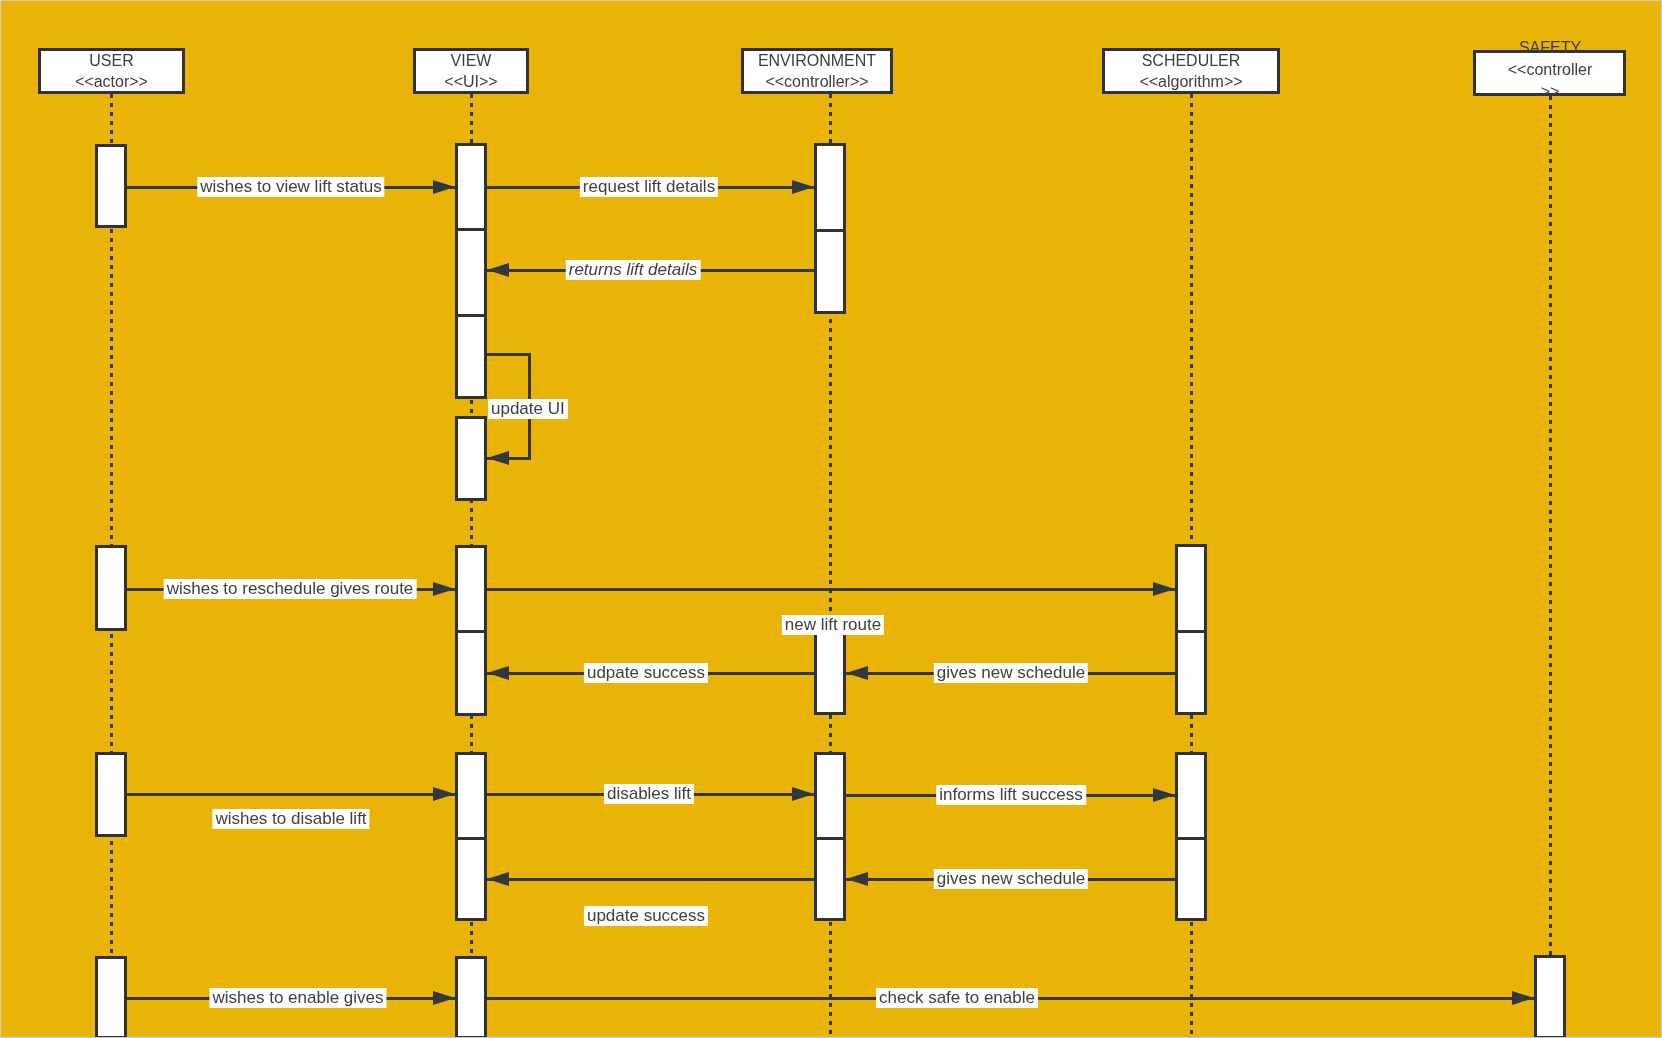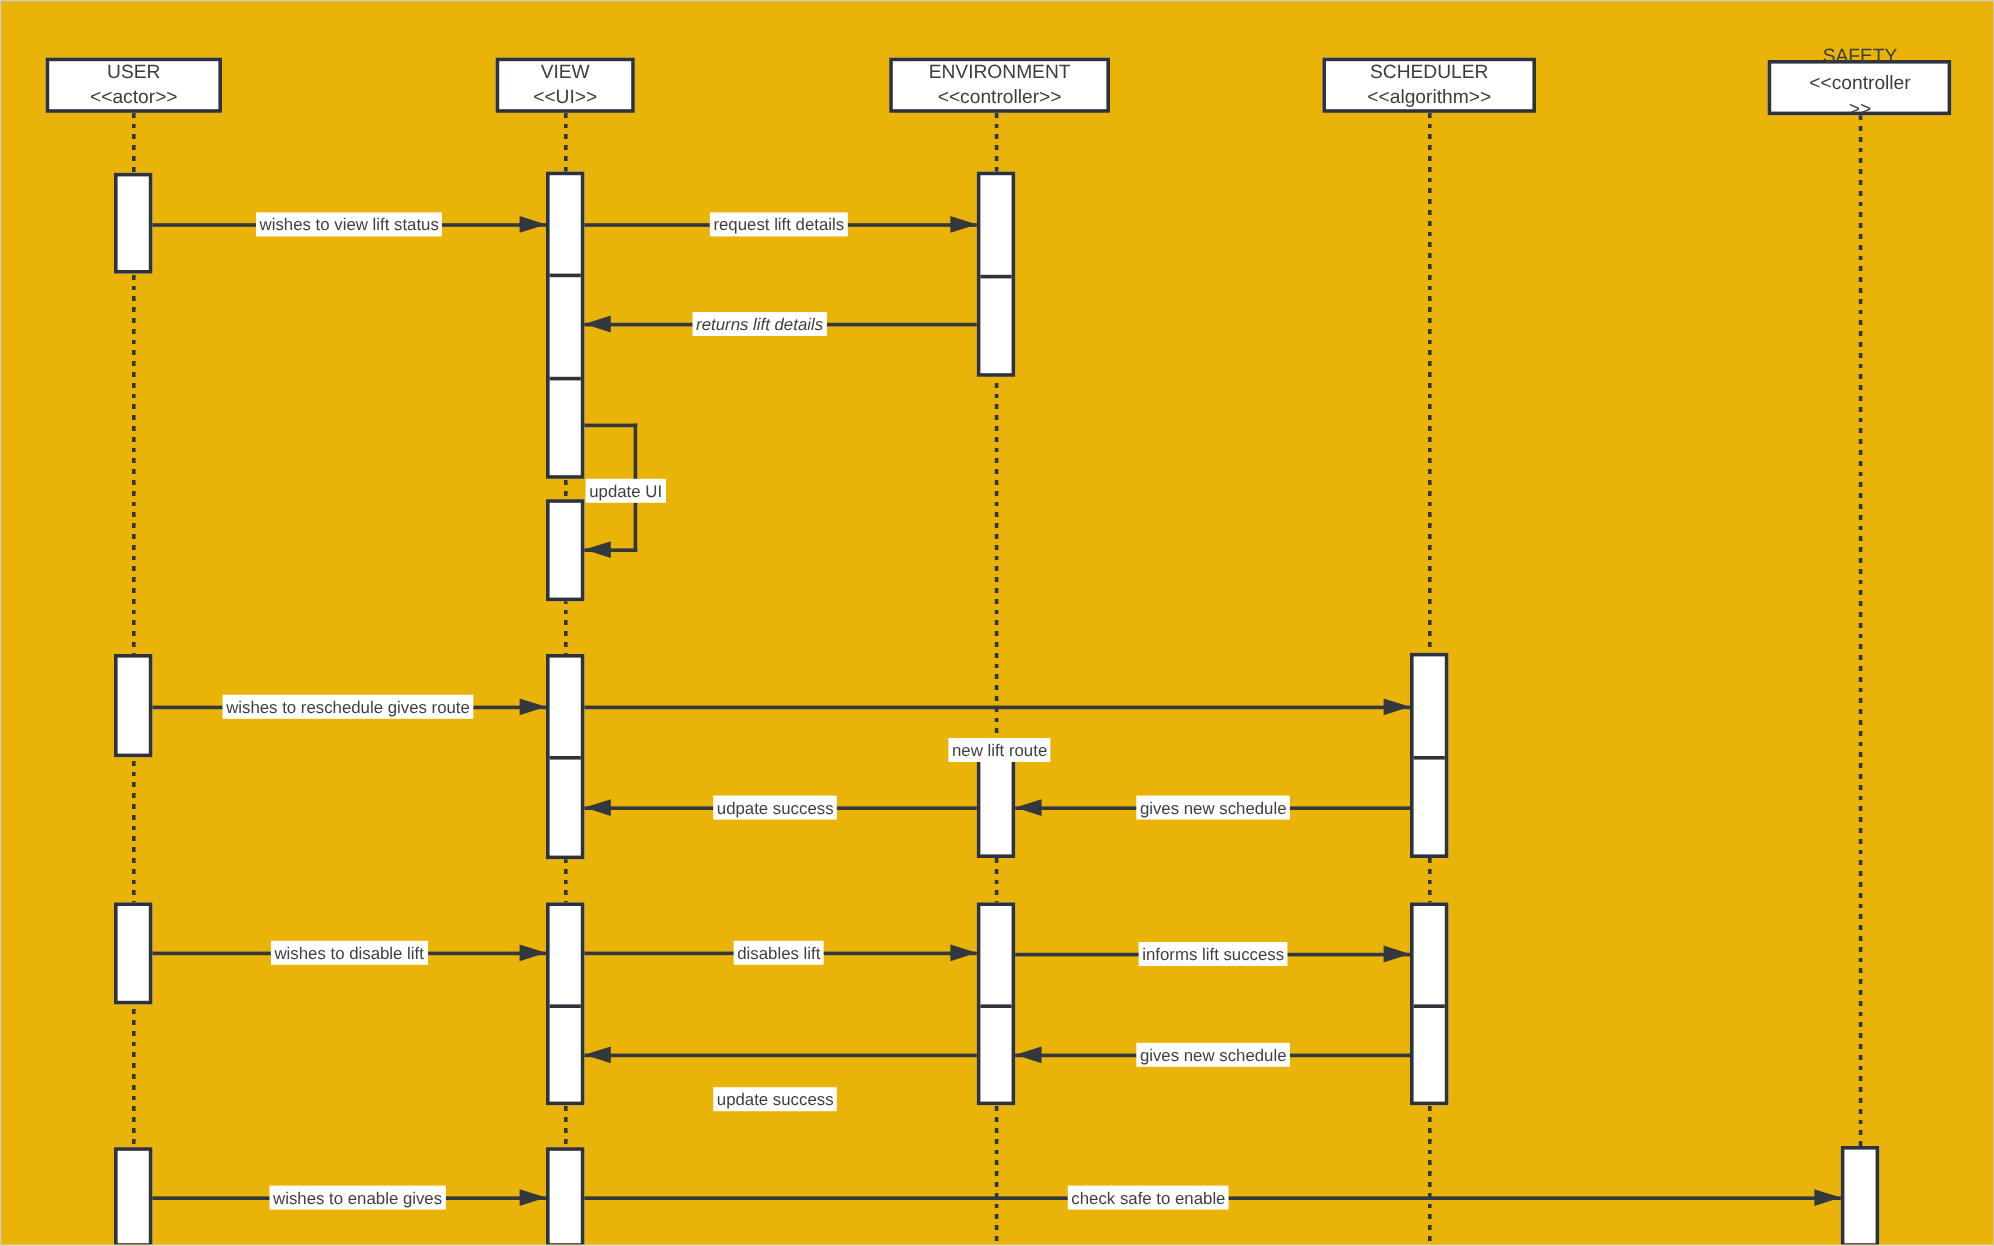--- a/index.html
+++ b/index.html
@@ -53,21 +53,21 @@
   }
   .arrow-left{
     position:absolute;width:0;height:0;z-index:6;
     border-top:7px solid transparent;border-bottom:7px solid transparent;
     border-right:22px solid #33373e;
   }
   .msg-label{
     position:absolute;z-index:7;
     transform:translate(-50%,-50%);
     background:#ffffff;
-    color:#3f3f42;font-size:14px;line-height:20px;white-space:nowrap;
+    color:#3f3f42;font-size:17px;line-height:20px;white-space:nowrap;
     padding:0 3px;
   }
   .msg-label.left-anchored{transform:translate(0,-50%);}
 </style>
 </head>
 <body>
 
 <div class="canvas">
     <div class="lifeline-line" style="left: 108.5px; top: 93px; height: 945px;"></div>
     <div class="lifeline-line" style="left: 468.5px; top: 93px; height: 945px;"></div>
@@ -105,21 +105,21 @@
     <div class="act-bar" style="left: 454px; top: 955px; width: 32px; height: 83px;"></div>
     <div class="act-bar" style="left: 1533px; top: 954px; width: 32px; height: 84px;"></div>
     <div class="head-box" style="left: 37px; top: 47px; width: 147px; height: 46px;">
       <div class="head-line">USER</div>
       <div class="head-line">&lt;&lt;actor&gt;&gt;</div>
     </div>
     <div class="head-box" style="left: 412px; top: 47px; width: 116px; height: 46px;">
       <div class="head-line">VIEW</div>
       <div class="head-line">&lt;&lt;UI&gt;&gt;</div>
     </div>
-    <div class="head-box" style="left: 740px; top: 47px; width: 184px; height: 46px;">
+    <div class="head-box" style="left: 740px; top: 47px; width: 152px; height: 46px;">
       <div class="head-line">ENVIRONMENT</div>
       <div class="head-line">&lt;&lt;controller&gt;&gt;</div>
     </div>
     <div class="head-box" style="left: 1101px; top: 47px; width: 178px; height: 46px;">
       <div class="head-line">SCHEDULER</div>
       <div class="head-line">&lt;&lt;algorithm&gt;&gt;</div>
     </div>
     <div class="head-box" style="left: 1472px; top: 49px; width: 153px; height: 46px;"></div>
     <div class="head-text-overflow" style="left: 1449px; top: 36px; width: 200px;">
       <span class="head-line">SAFETY</span>
@@ -142,21 +142,21 @@
     <div class="arrow-right" style="left: 1152px; top: 581px;"></div>
     <div class="msg-label" style="left: 832px; top: 588px; margin-top: 36px;">new lift route</div>
     <div class="msg-line" style="left: 486px; top: 670.5px; width: 327px;"></div>
     <div class="arrow-left" style="left: 486px; top: 665px;"></div>
     <div class="msg-label" style="left: 645px; top: 672px;">udpate success</div>
     <div class="msg-line" style="left: 845px; top: 670.5px; width: 329px;"></div>
     <div class="arrow-left" style="left: 845px; top: 665px;"></div>
     <div class="msg-label" style="left: 1010px; top: 672px;">gives new schedule</div>
     <div class="msg-line" style="left: 126px; top: 791.5px; width: 328px;"></div>
     <div class="arrow-right" style="left: 432px; top: 786px;"></div>
-    <div class="msg-label" style="left: 290px; top: 793px;">wishes to disable lift</div>
+    <div class="msg-label" style="left: 290px; top: 818px;">wishes to disable lift</div>
     <div class="msg-line" style="left: 486px; top: 791.5px; width: 327px;"></div>
     <div class="arrow-right" style="left: 791px; top: 786px;"></div>
     <div class="msg-label" style="left: 648px; top: 793px;">disables lift</div>
     <div class="msg-line" style="left: 845px; top: 792.5px; width: 329px;"></div>
     <div class="arrow-right" style="left: 1152px; top: 787px;"></div>
     <div class="msg-label" style="left: 1010px; top: 794px;">informs lift success</div>
     <div class="msg-line" style="left: 486px; top: 876.5px; width: 327px;"></div>
     <div class="arrow-left" style="left: 486px; top: 871px;"></div>
     <div class="msg-label" style="left: 645px; top: 878px; margin-top: 37px;">update success</div>
     <div class="msg-line" style="left: 845px; top: 876.5px; width: 329px;"></div>

